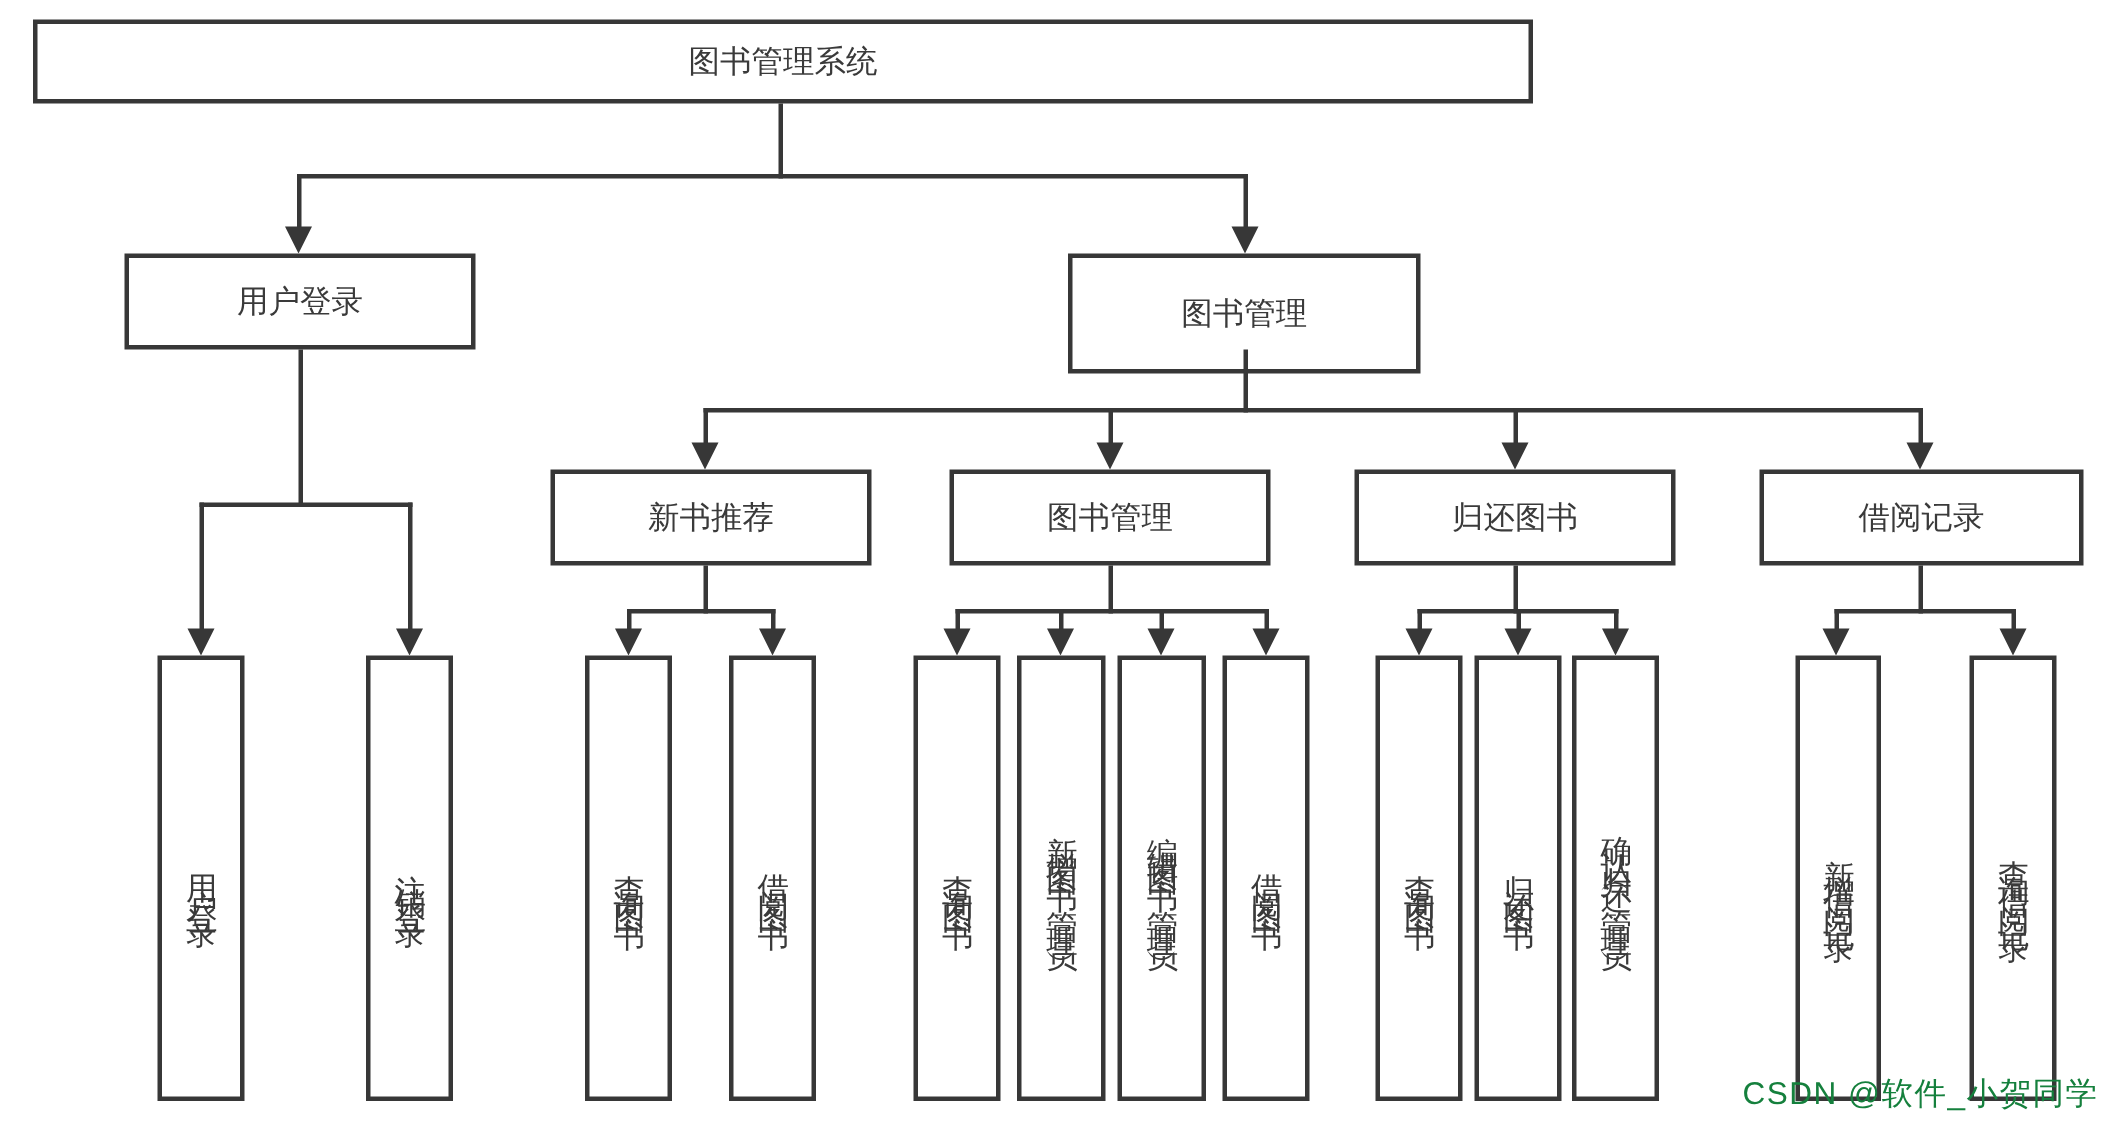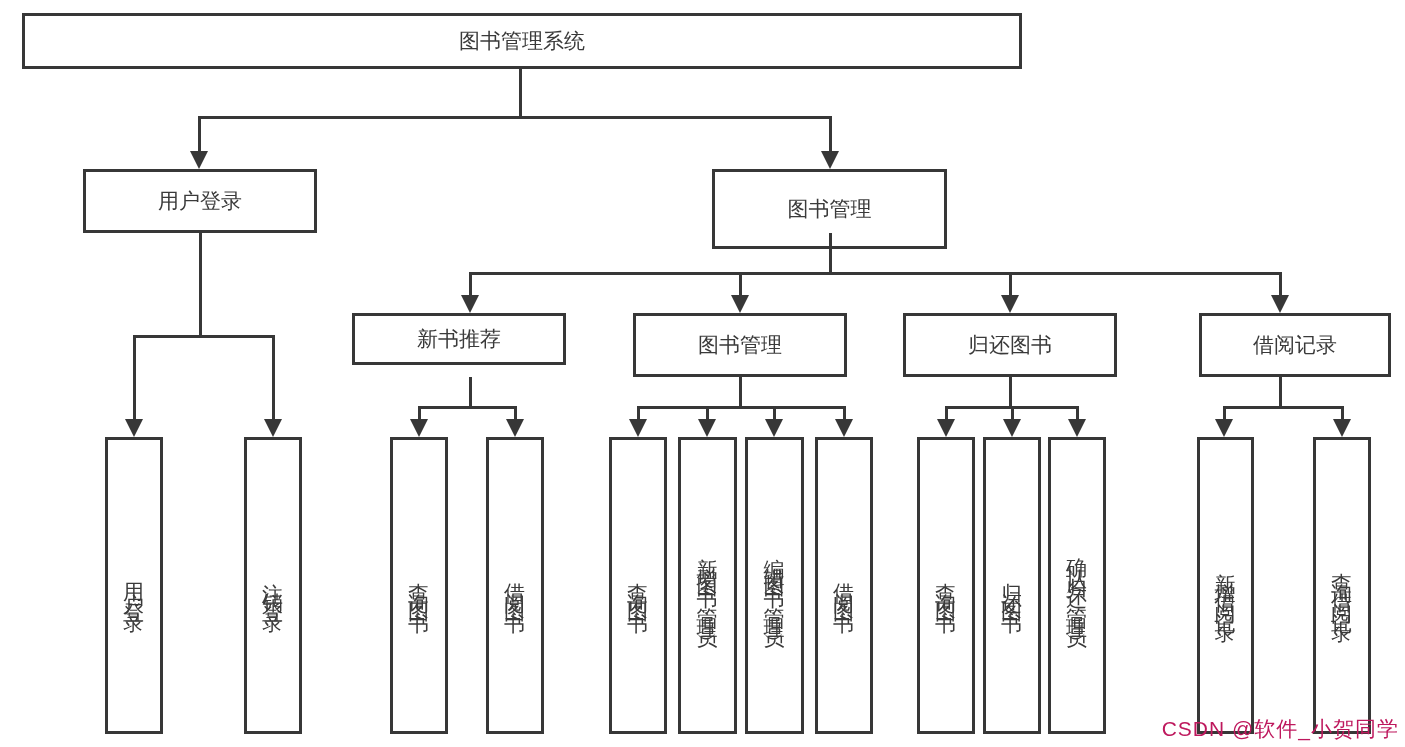--- a/index.html
+++ b/index.html
@@ -13,21 +13,21 @@
   .vlbl { writing-mode:vertical-rl; text-orientation:mixed; font-size:21px;
           letter-spacing:10px; line-height:1; white-space:nowrap; }
 
   .hl { position:absolute; height:3px; background:#373737; }
   .vl { position:absolute; width:3px;  background:#373737; }
   .arrow { position:absolute; width:0; height:0;
            border-left:9px solid transparent; border-right:9px solid transparent;
            border-top:18px solid #373737; }
 
   .watermark { position:absolute; right:6px; bottom:4px; font-size:21px;
-               color:#be185d; letter-spacing:1px; z-index:5; }
+               color:#15803d; letter-spacing:1px; z-index:5; }
 </style>
 </head>
 <body>
 
 <div class="canvas">
 
   <div class="box" style="left:22px;top:13px;width:1000px;height:56px">
     <span class="lbl">图书管理系统</span>
   </div>
 
@@ -56,30 +56,30 @@
   <div class="hl" style="left:469px;top:272px;width:813px"></div>
   <div class="vl" style="left:469px;top:272px;height:26px"></div>
   <div class="arrow" style="left:461px;top:295px"></div>
   <div class="vl" style="left:739px;top:272px;height:26px"></div>
   <div class="arrow" style="left:731px;top:295px"></div>
   <div class="vl" style="left:1009px;top:272px;height:26px"></div>
   <div class="arrow" style="left:1001px;top:295px"></div>
   <div class="vl" style="left:1279px;top:272px;height:26px"></div>
   <div class="arrow" style="left:1271px;top:295px"></div>
 
-  <div class="box" style="left:352px;top:313px;width:214px;height:52px">
+  <div class="box" style="left:367px;top:313px;width:214px;height:64px">
     <span class="lbl">新书推荐</span>
   </div>
   <div class="box" style="left:633px;top:313px;width:214px;height:64px">
     <span class="lbl">图书管理</span>
   </div>
   <div class="box" style="left:903px;top:313px;width:214px;height:64px">
     <span class="lbl">归还图书</span>
   </div>
-  <div class="box" style="left:1199px;top:313px;width:192px;height:64px">
+  <div class="box" style="left:1173px;top:313px;width:216px;height:64px">
     <span class="lbl">借阅记录</span>
   </div>
 
   <div class="vl" style="left:469px;top:377px;height:32px"></div>
   <div class="hl" style="left:418px;top:406px;width:99px"></div>
   <div class="vl" style="left:418px;top:406px;height:15px"></div>
   <div class="arrow" style="left:410px;top:419px"></div>
   <div class="vl" style="left:514px;top:406px;height:15px"></div>
   <div class="arrow" style="left:506px;top:419px"></div>
 

